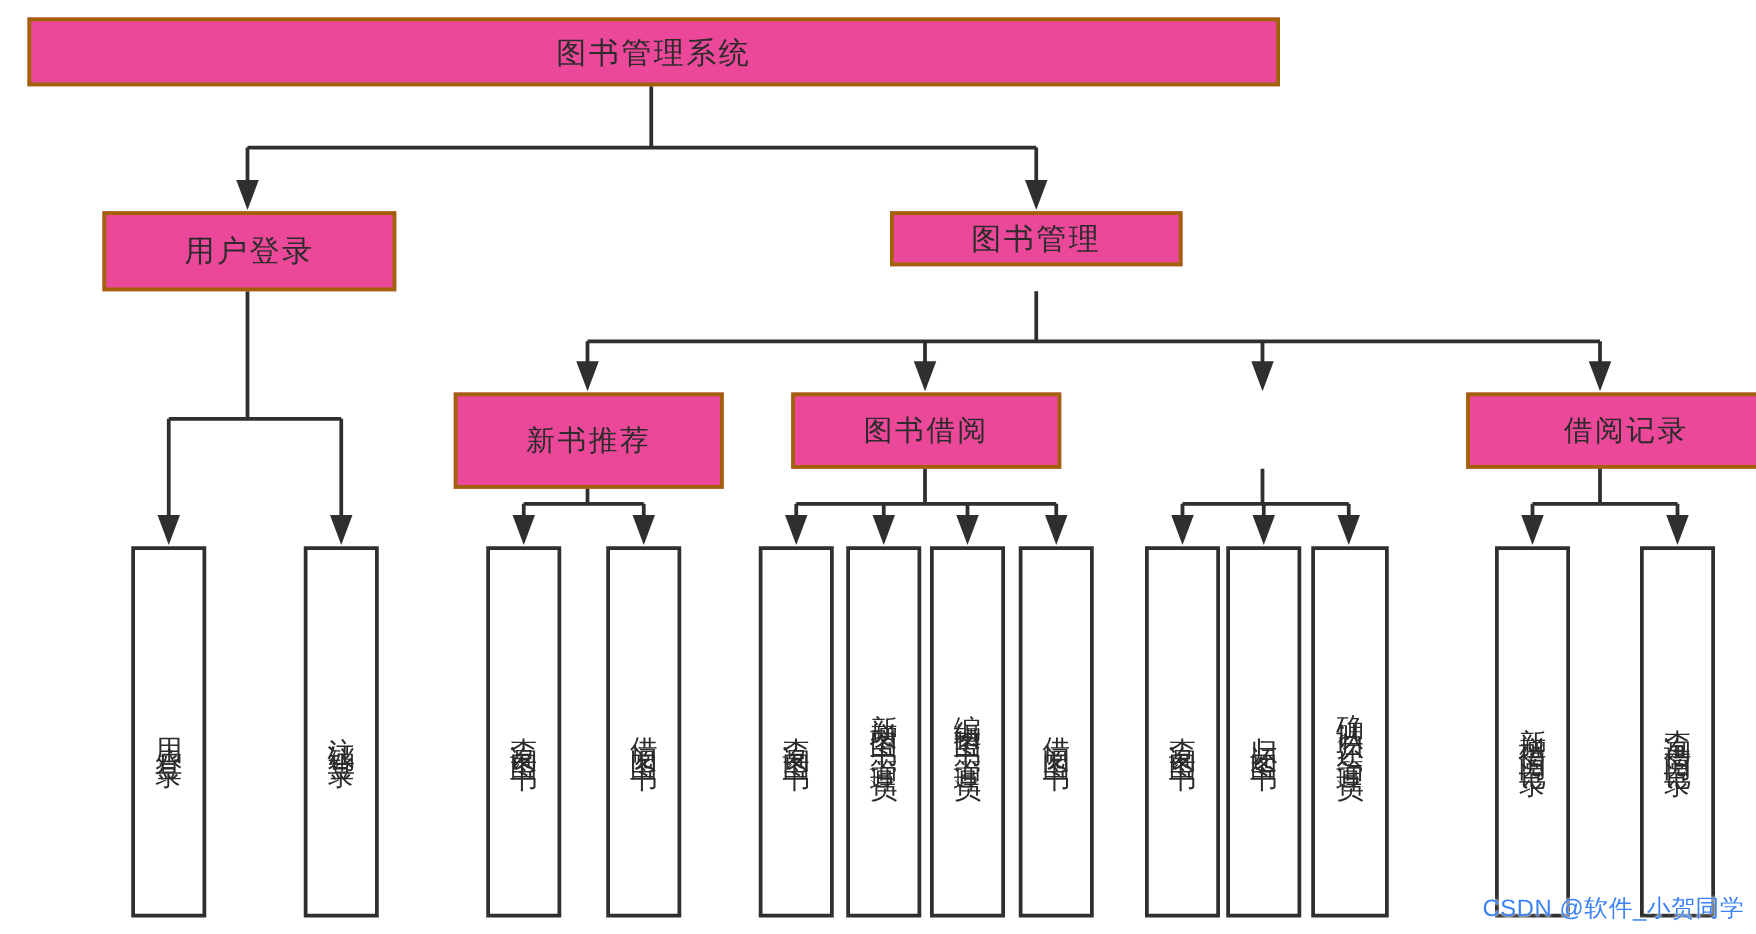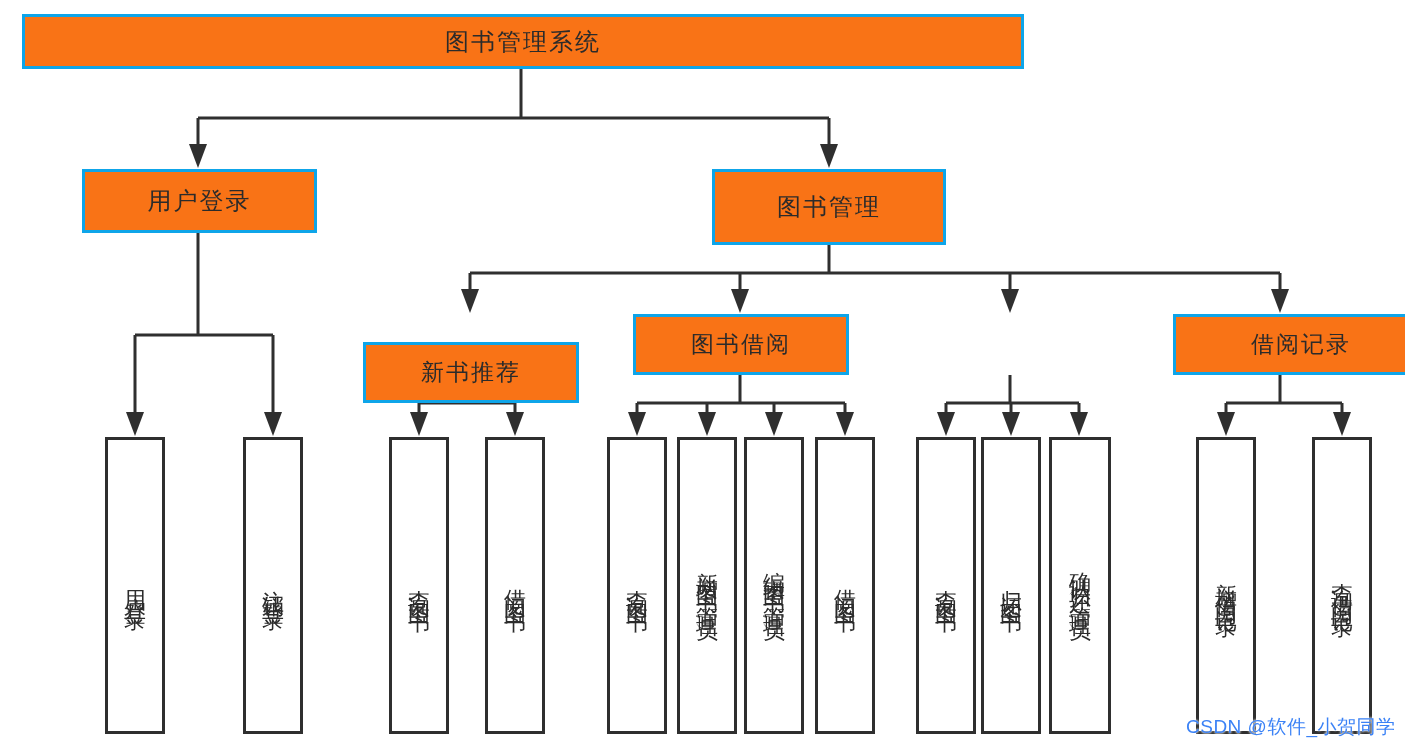--- a/index.html
+++ b/index.html
@@ -7,22 +7,22 @@
     position:relative;
     width:1405px;height:747px;
     background:#ffffff;
     font-family:"Liberation Sans","DejaVu Sans",sans-serif;
     overflow:hidden;
   }
   .connectors{position:absolute;left:0;top:0;z-index:1;}
   .node{
     position:absolute;
     box-sizing:border-box;
-    border:3px solid #0ea5e9;
-    background:#f97316;
+    border:3px solid #a16207;
+    background:#ec4899;
     display:flex;align-items:center;justify-content:center;
     z-index:2;
   }
   .node .lbl{
     color:#2b2b2b;
     font-size:24px;
     letter-spacing:2px;
     white-space:nowrap;
   }
   .node.l3 .lbl{font-size:23px;}
@@ -96,25 +96,25 @@
     </g>
   </svg>
 
   <div class="node" style="left:22px;top:14px;width:1002px;height:55px;">
     <span class="lbl">图书管理系统</span>
   </div>
 
   <div class="node" style="left:82px;top:169px;width:235px;height:64px;">
     <span class="lbl">用户登录</span>
   </div>
-  <div class="node" style="left:712px;top:169px;width:234px;height:76px;">
+  <div class="node" style="left:712px;top:169px;width:234px;height:44px;">
     <span class="lbl">图书管理</span>
   </div>
 
-  <div class="node l3" style="left:363px;top:314px;width:216px;height:61px;margin-top:28px;">
+  <div class="node l3" style="left:363px;top:314px;width:216px;height:77px;">
     <span class="lbl">新书推荐</span>
   </div>
   <div class="node l3" style="left:633px;top:314px;width:216px;height:61px;">
     <span class="lbl">图书借阅</span>
   </div>
   <div class="node l3" style="left:1173px;top:314px;width:256px;height:61px;">
     <span class="lbl">借阅记录</span>
   </div>
 
   <div class="leaf" style="left:105px;">

